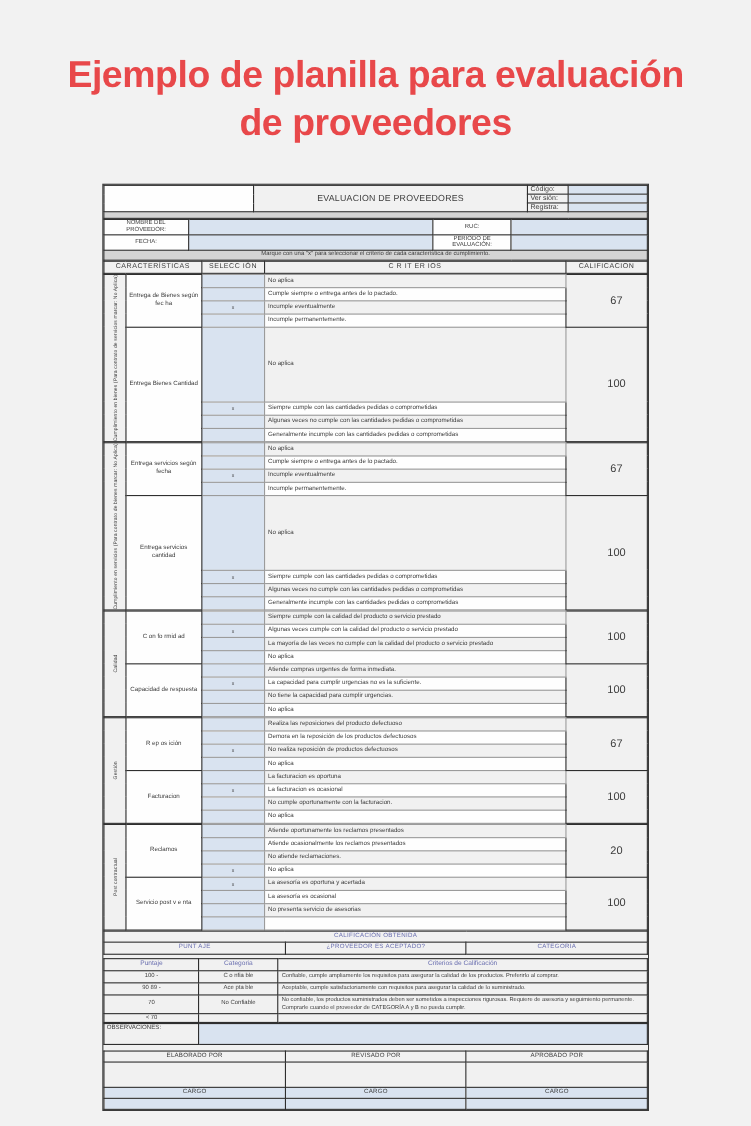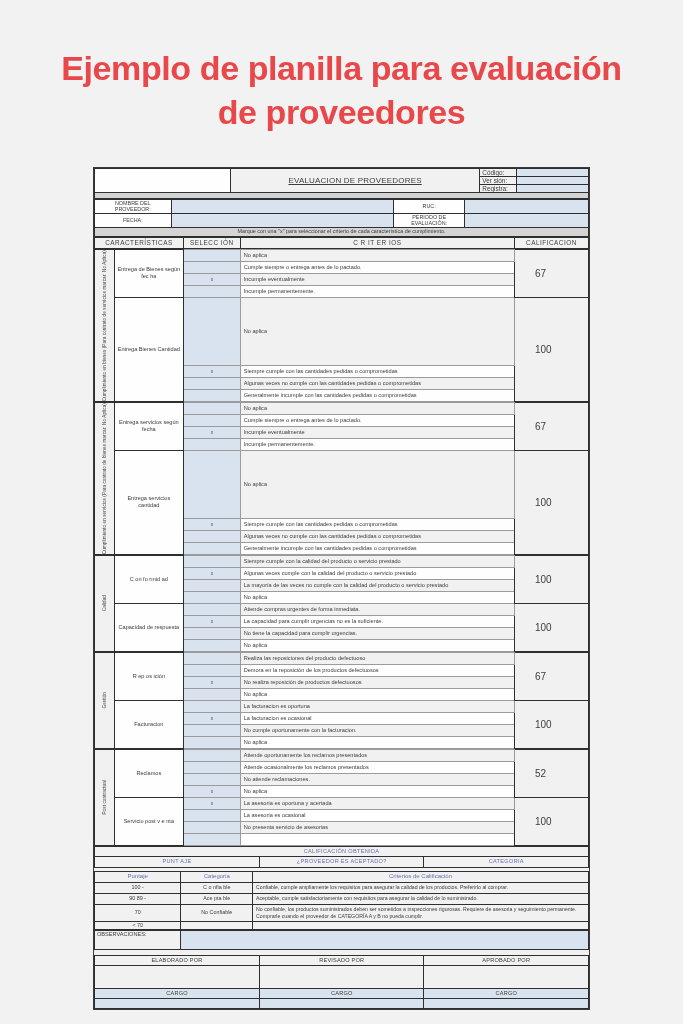--- a/index.html
+++ b/index.html
@@ -46,21 +46,21 @@
   }
   .nb{border:none;}
   .thick{border:1.1px solid #2f2f2f;}
   .ctr{text-align:center;}
   .fill{background:#d9e3f0;}
   .grey{background:#d4d4d4;}
   .white{background:#fefefe;}
   .lite{background:#f1f1f1;}
 
   
-  .hdr-title{font-size:8px;letter-spacing:.2px;color:#3d3d3d;text-decoration:underline;}
+  .hdr-title{font-size:8px;letter-spacing:.2px;color:#3d3d3d;}
   .codefield{font-size:6.4px;text-align:left;padding-left:2px;}
 
   .lbl{font-size:5.4px;text-align:center;line-height:6.4px;white-space:normal;}
   .instr{font-size:5.4px;text-align:center;color:#3d3d3d;}
 
   .colhdr{font-size:6.4px;text-align:center;letter-spacing:.5px;color:#3d3d3d;}
 
   
   .rot{
     writing-mode:vertical-rl;
@@ -70,21 +70,21 @@
     text-align:center;
     white-space:normal;
     letter-spacing:.1px;
     margin:0 auto;
   }
   .rotcell{padding:0;text-align:center;}
   .rotwrap{display:flex;align-items:center;justify-content:center;height:100%;}
 
   .charname{font-size:5.6px;text-align:center;line-height:7px;white-space:normal;}
   .crit{font-size:5.6px;text-align:left;padding-left:3px;line-height:8px;}
-  .score{font-size:10px;color:#3d3d3d;padding-left:20px;}
+  .score{font-size:10px;text-align:center;color:#3d3d3d;padding-left:20px;}
   .xmark{font-size:4.6px;text-align:center;color:#3d3d3d;}
 
   .blue-ttl{color:#6a6fb0;font-size:5.6px;text-align:center;letter-spacing:.3px;}
   .bigval{font-size:11px;text-align:center;color:#3d3d3d;}
   .legend-h{color:#6a6fb0;font-size:6px;text-align:center;}
   .legend-c{font-size:5.4px;text-align:center;}
   .legend-t{font-size:5.2px;text-align:left;padding-left:3px;line-height:7px;white-space:normal;}
   .obs{font-size:5.6px;text-align:left;padding-left:2px;}
   .sig-h{font-size:5.6px;text-align:center;letter-spacing:.2px;}
 </style>
@@ -389,21 +389,21 @@
           <tbody>
             <tr>
               <td class="thick lite rotcell" rowspan="8">
                 <div class="rotwrap">
                   <span class="rot">Post contractual</span>
                 </div>
               </td>
               <td class="thick white charname" rowspan="4">Reclamos</td>
               <td class="fill xmark" style="height:11px"></td>
               <td class="lite crit">Atiende oportunamente los reclamos presentados</td>
-              <td class="thick lite score" rowspan="4">52</td>
+              <td class="thick lite score" rowspan="4">20</td>
             </tr>
             <tr>
               <td class="fill xmark" style="height:11px"></td>
               <td class="white crit">Atiende ocasionalmente los reclamos presentados</td>
             </tr>
             <tr>
               <td class="fill xmark" style="height:11px"></td>
               <td class="lite crit">No atiende reclamaciones.</td>
             </tr>
             <tr>

